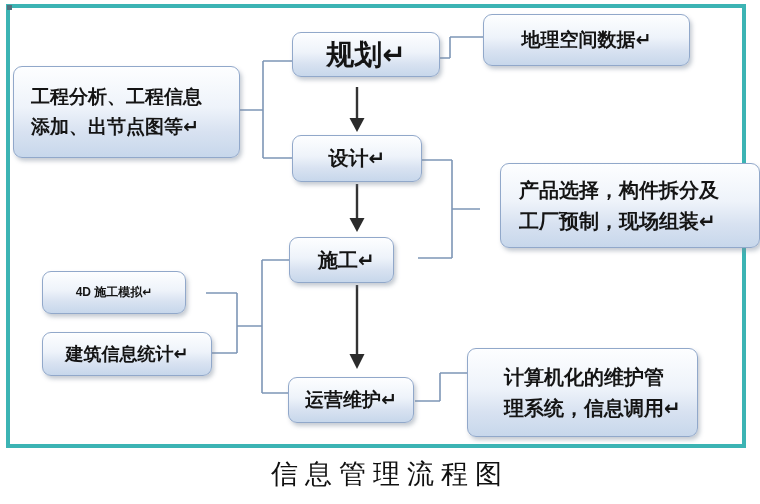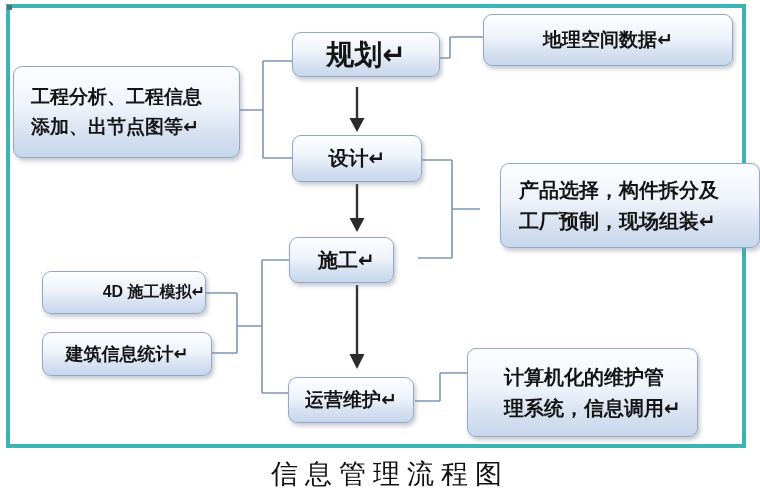--- a/index.html
+++ b/index.html
@@ -77,35 +77,35 @@
   </div>
 
   <div class="node" style="left:289px;top:237px;width:105px;height:46px;font-size:20px;padding-left:10px;">
     <span class="node-label">施工↵</span>
   </div>
 
   <div class="node" style="left:288px;top:377px;width:126px;height:46px;font-size:19px;">
     <span class="node-label">运营维护↵</span>
   </div>
 
-  <div class="node" style="left:483px;top:14px;width:250px;height:52px;font-size:19px;">
+  <div class="node" style="left:483px;top:14px;width:207px;height:52px;font-size:19px;">
     <span class="node-label">地理空间数据↵</span>
   </div>
 
   <div class="node ml" style="left:480px;top:163px;width:260px;height:85px;font-size:20px;line-height:31px;padding-left:18px;margin-left:20px;">
     <span class="node-label">产品选择，构件拆分及
 工厂预制，现场组装↵</span>
   </div>
 
   <div class="node ml" style="left:467px;top:348px;width:231px;height:89px;font-size:20px;line-height:31px;padding-left:20px;justify-content:center;">
     <span class="node-label">计算机化的维护管
 理系统，信息调用↵</span>
   </div>
 
-  <div class="node" style="left:42px;top:271px;width:164px;height:43px;font-size:16px;justify-content:flex-end;">
+  <div class="node" style="left:42px;top:271px;width:144px;height:43px;font-size:12px;">
     <span class="node-label">4D 施工模拟↵</span>
   </div>
 
   <div class="node" style="left:42px;top:332px;width:170px;height:44px;font-size:18px;text-align:center;">
     <span class="node-label">建筑信息统计↵</span>
   </div>
 
   <div class="caption">信息管理流程图</div>
 
 </div>

